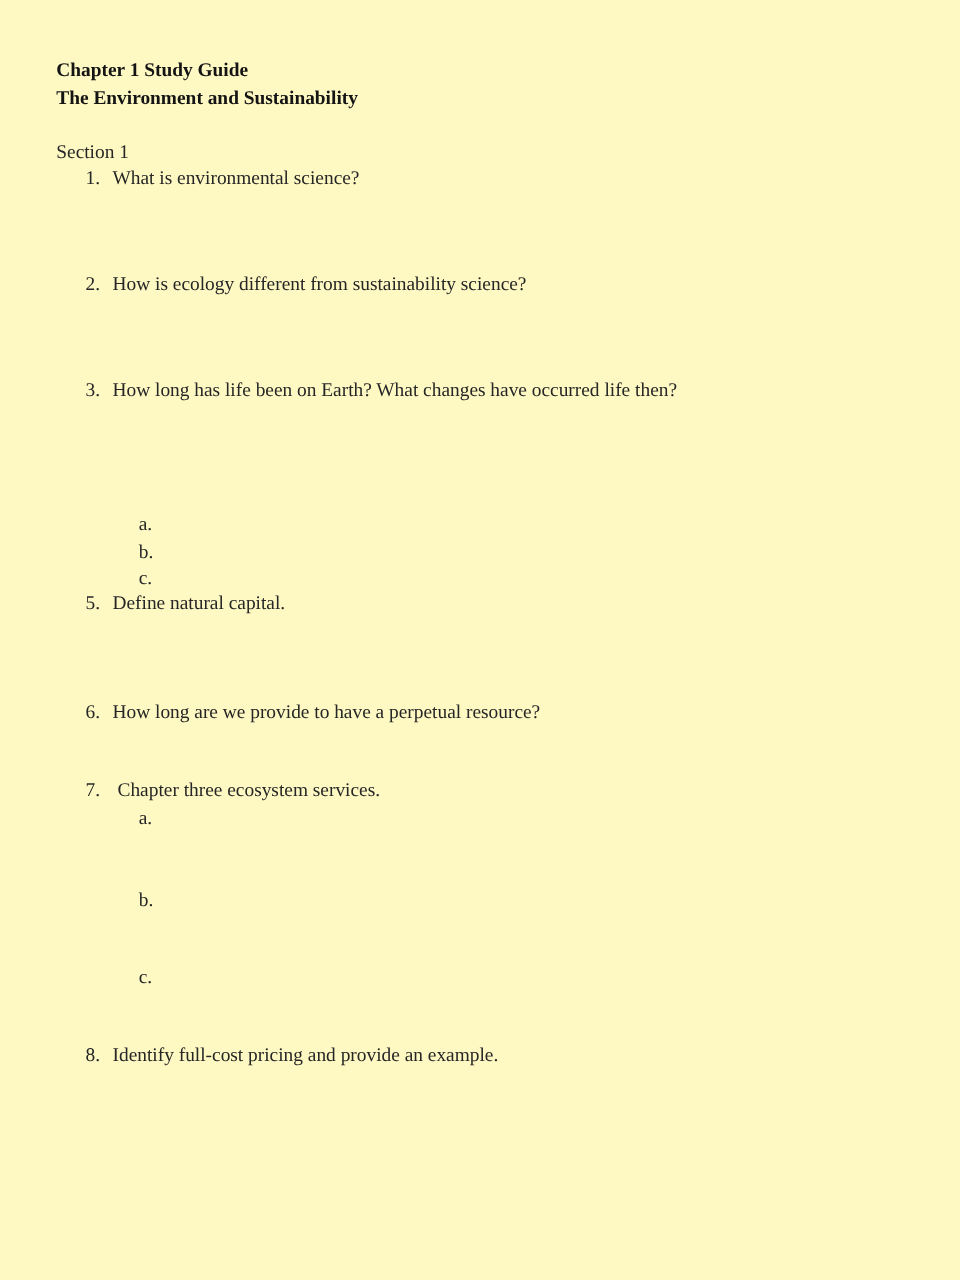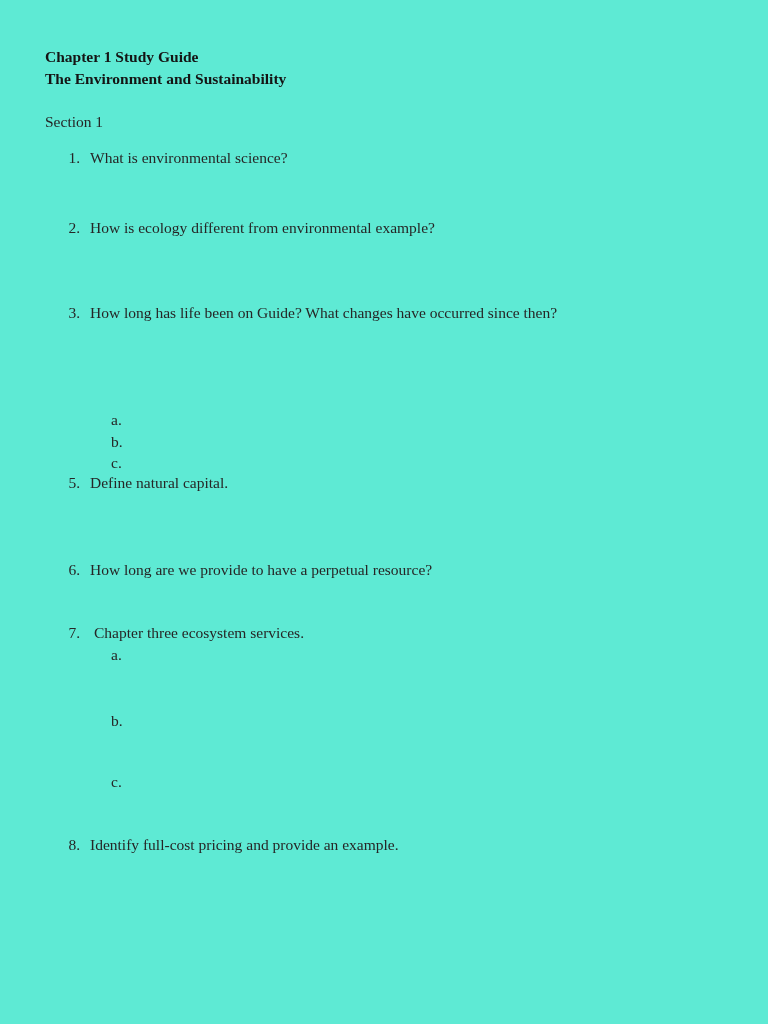--- a/index.html
+++ b/index.html
@@ -4,21 +4,21 @@
 <style>
   html, body {
     margin: 0;
     padding: 0;
     background: #ffffff;
   }
   .page {
     position: relative;
     width: 768px;
     height: 1024px;
-    background: #5eead4;
+    background: #fef9c3;
     font-family: "Liberation Serif", serif;
     font-size: 15.5px;
     line-height: 20px;
     color: #262626;
     overflow: hidden;
   }
   .line {
     position: absolute;
     left: 45px;
     white-space: nowrap;
@@ -56,30 +56,30 @@
 <body>
 
 <div class="page">
 
   <div class="line title-line" style="top:47px">Chapter 1 Study Guide</div>
 
   <div class="line title-line" style="top:69px">The Environment and Sustainability</div>
 
   <div class="line section-heading" style="top:112px">Section 1</div>
 
-  <div class="q" style="top:148px">
+  <div class="q" style="top:133px">
     <span class="num">1.</span><span class="qt">What is environmental science?</span>
   </div>
 
   <div class="q" style="top:218px">
-    <span class="num">2.</span><span class="qt">How is ecology different from environmental example?</span>
+    <span class="num">2.</span><span class="qt">How is ecology different from sustainability science?</span>
   </div>
 
   <div class="q" style="top:303px">
-    <span class="num">3.</span><span class="qt">How long has life been on Guide? What changes have occurred since then?</span>
+    <span class="num">3.</span><span class="qt">How long has life been on Earth? What changes have occurred life then?</span>
   </div>
 
   <div class="sub" style="top:410px">a.</div>
   <div class="sub" style="top:432px">b.</div>
   <div class="sub" style="top:453px">c.</div>
 
   <div class="q" style="top:473px">
     <span class="num">5.</span><span class="qt">Define natural capital.</span>
   </div>
 

